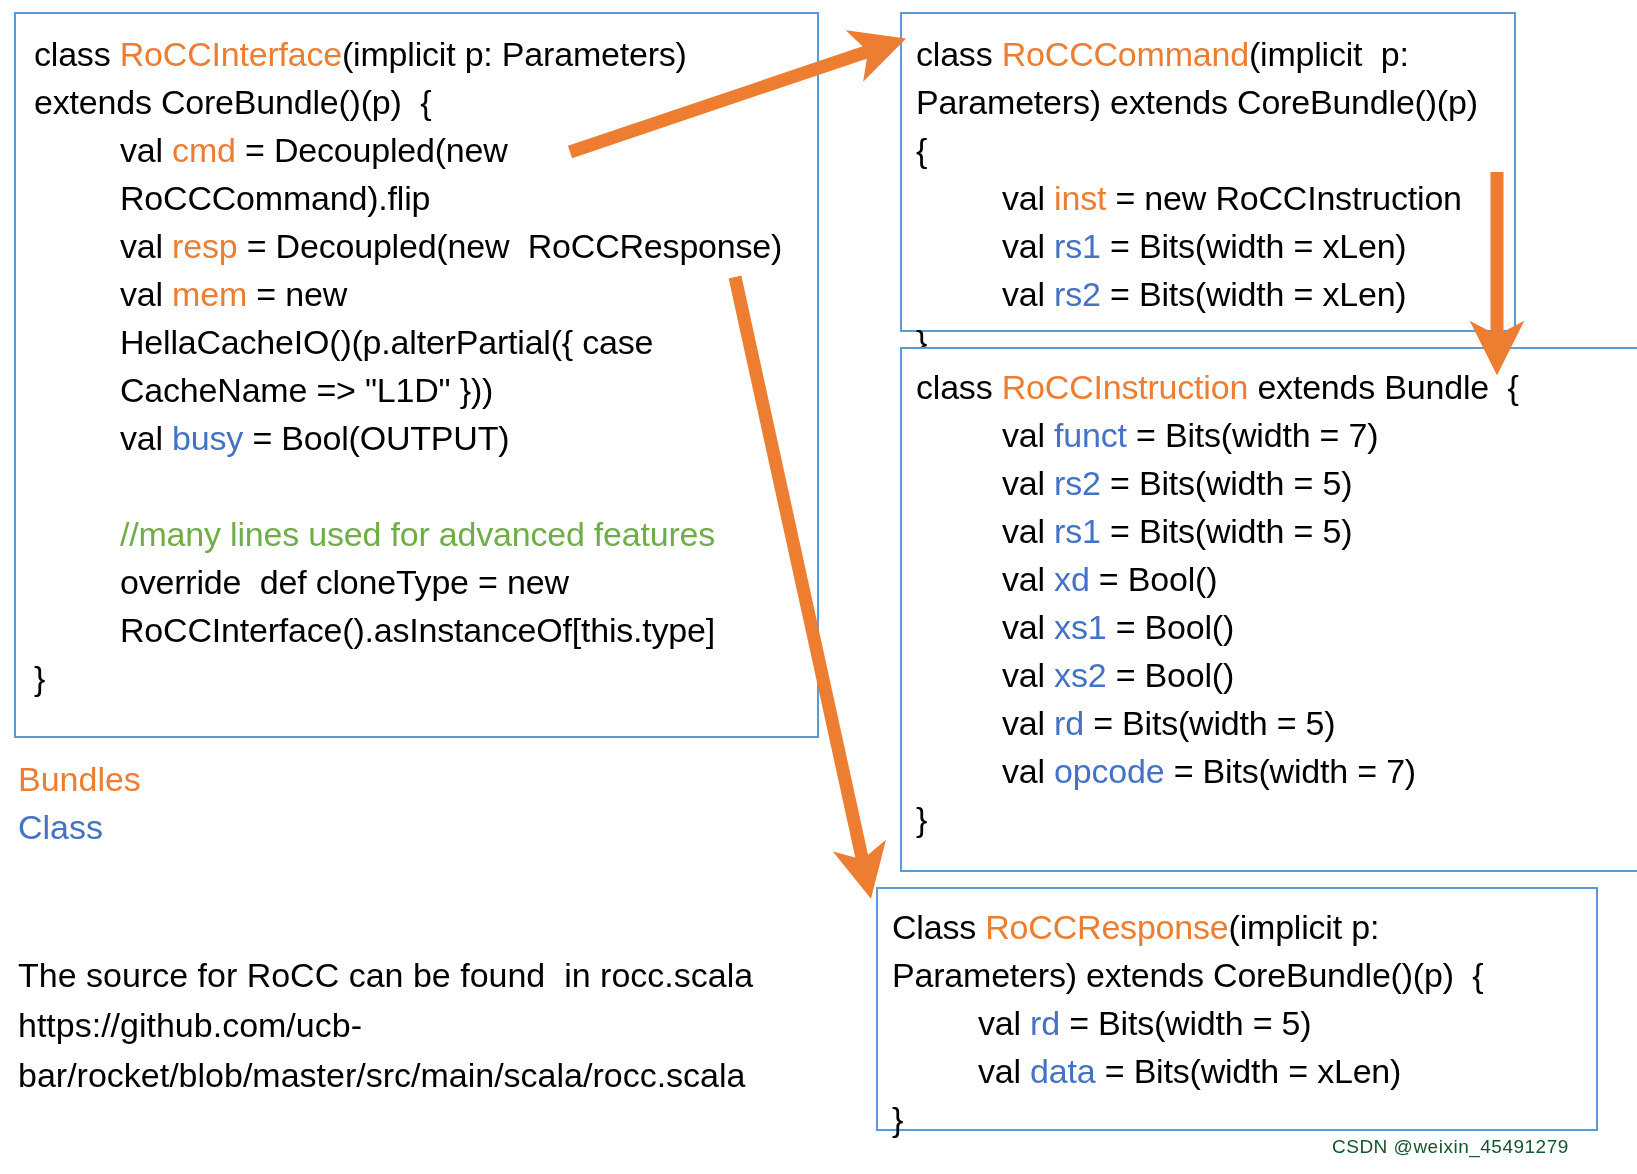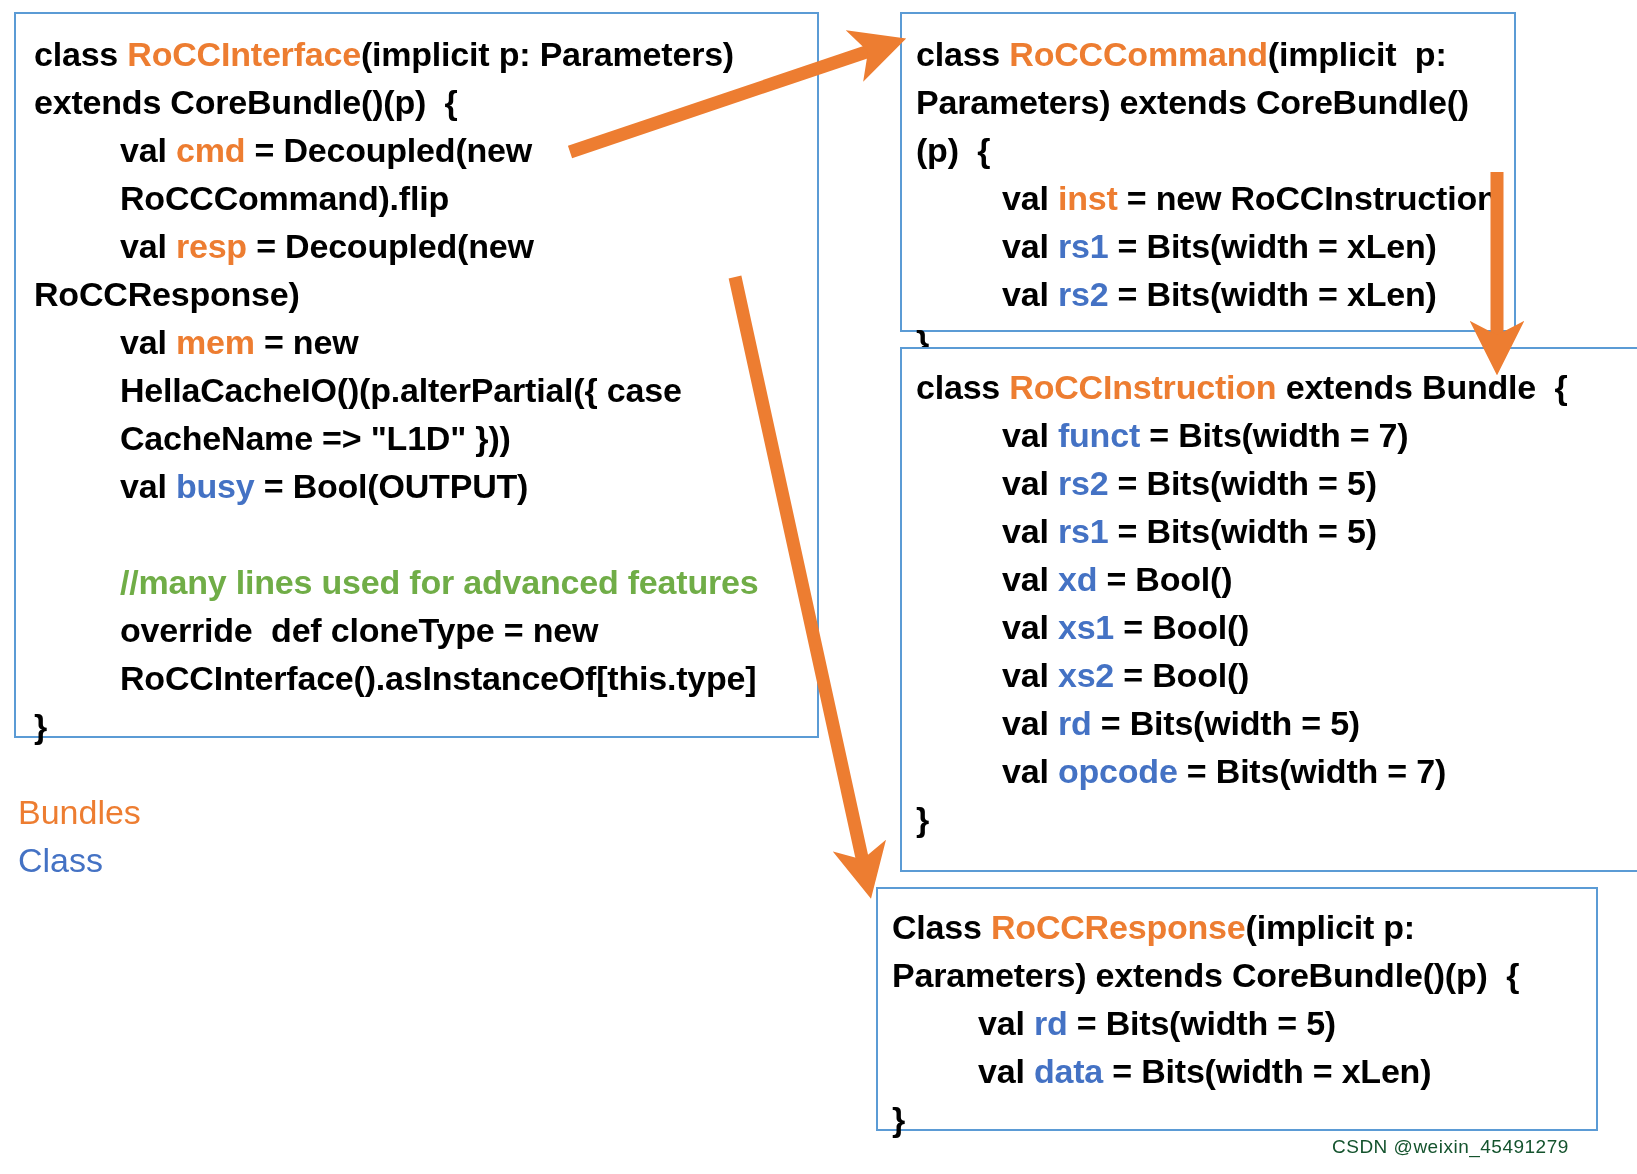--- a/index.html
+++ b/index.html
@@ -24,21 +24,20 @@
     background: #ffffff;
     box-sizing: border-box;
   }
   .code {
     font-family: "Liberation Sans", sans-serif;
     color: #000000;
     font-size: 34px;
     line-height: 48px;
     white-space: pre-wrap;
     letter-spacing: -0.2px;
-    font-weight: bold;
   }
   .ident-orange { color: #ED7D31; }
   .ident-blue   { color: #4472C4; }
   .comment      { color: #70AD47; }
 
   
   #box-interface {
     left: 14px;
     top: 12px;
     width: 805px;
@@ -66,21 +65,20 @@
     width: 722px;
     height: 244px;
     padding: 14px 10px 22px 14px;
   }
 
   .legend {
     position: absolute;
     font-size: 34px;
     line-height: 48px;
     font-family: "Liberation Sans", sans-serif;
-    margin-top: 33px;
   }
   #legend-bundles { left: 18px; top: 755px; color: #ED7D31; }
   #legend-wires   { left: 18px; top: 803px; color: #4472C4; }
 
   #source-note {
     position: absolute;
     left: 18px;
     top: 950px;
     width: 850px;
     font-size: 34px;
@@ -126,20 +124,23 @@
     <div class="code"><div><span>class </span><span class="ident-orange">RoCCInstruction</span><span> extends Bundle  {</span></div><div><span class="indent1"></span><span>val </span><span class="ident-blue">funct</span><span> = Bits(width = 7)</span></div><div><span class="indent1"></span><span>val </span><span class="ident-blue">rs2</span><span> = Bits(width = 5)</span></div><div><span class="indent1"></span><span>val </span><span class="ident-blue">rs1</span><span> = Bits(width = 5)</span></div><div><span class="indent1"></span><span>val </span><span class="ident-blue">xd</span><span> = Bool()</span></div><div><span class="indent1"></span><span>val </span><span class="ident-blue">xs1</span><span> = Bool()</span></div><div><span class="indent1"></span><span>val </span><span class="ident-blue">xs2</span><span> = Bool()</span></div><div><span class="indent1"></span><span>val </span><span class="ident-blue">rd</span><span> = Bits(width = 5)</span></div><div><span class="indent1"></span><span>val </span><span class="ident-blue">opcode</span><span> = Bits(width = 7)</span></div><div><span>}</span></div></div>
   </div>
 
   <div class="codebox" id="box-response">
     <div class="code"><div><span>Class </span><span class="ident-orange">RoCCResponse</span><span>(implicit p:</span></div><div><span>Parameters) extends CoreBundle()(p)  {</span></div><div><span class="indent1"></span><span>val </span><span class="ident-blue">rd</span><span> = Bits(width = 5)</span></div><div><span class="indent1"></span><span>val </span><span class="ident-blue">data</span><span> = Bits(width = xLen)</span></div><div><span>}</span></div></div>
   </div>
 
   <div class="legend" id="legend-bundles">Bundles</div>
   <div class="legend" id="legend-wires">Class</div>
 
+  <div id="source-note">The source for RoCC can be found  in rocc.scala
+https://github.com/ucb-
+bar/rocket/blob/master/src/main/scala/rocc.scala</div>
 
   <div id="watermark">CSDN @weixin_45491279</div>
 
   <svg class="arrow-layer" viewBox="0 0 1637 1174">
     <defs>
       <marker id="ahead" markerWidth="4.2" markerHeight="4.2" refX="2.4" refY="2.1" orient="auto" markerUnits="strokeWidth">
         <path d="M0,0 L4.2,2.1 L0,4.2 L1.1,2.1 Z" fill="#ED7D31"></path>
       </marker>
     </defs>
     <line x1="570" y1="152" x2="884" y2="46" stroke="#ED7D31" stroke-width="13" marker-end="url(#ahead)"></line>

